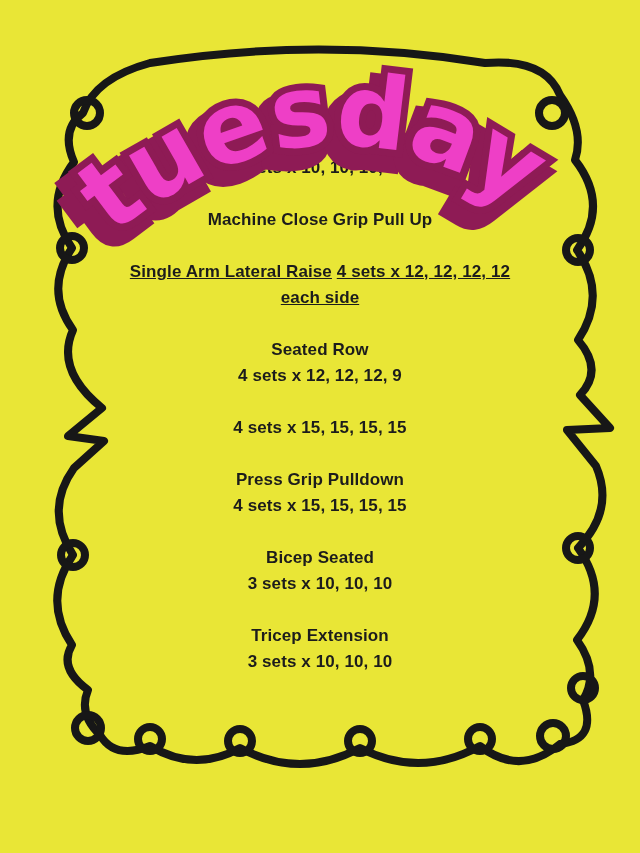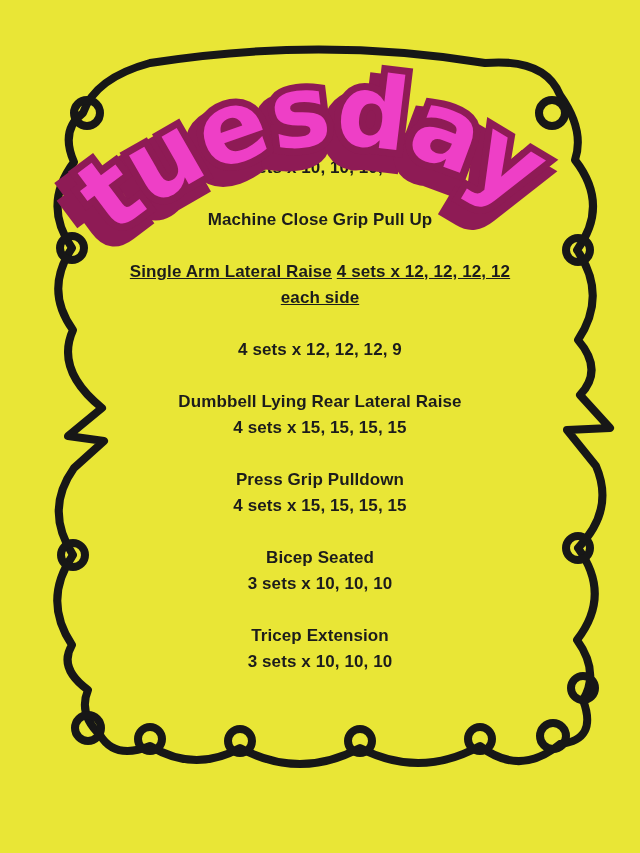--- a/index.html
+++ b/index.html
@@ -108,25 +108,25 @@
     <p class="exercise">
       <span class="name">Machine Close Grip Pull Up</span>
     </p>
 
     <p class="exercise inline">
       <span class="name">Single Arm Lateral Raise</span>
       <span class="sets">4 sets x 12, 12, 12, 12 each side</span>
     </p>
 
     <p class="exercise">
+      <span class="name">Seated Row</span>
       <span class="sets">4 sets x 12, 12, 12, 9</span>
     </p>
 
     <p class="exercise">
-      <span class="name">Dumbbell Lying Rear Lateral Raise</span>
       <span class="sets">4 sets x 15, 15, 15, 15</span>
     </p>
 
     <p class="exercise">
       <span class="name">Press Grip Pulldown</span>
       <span class="sets">4 sets x 15, 15, 15, 15</span>
     </p>
 
     <p class="exercise">
       <span class="name">Bicep Seated</span>

